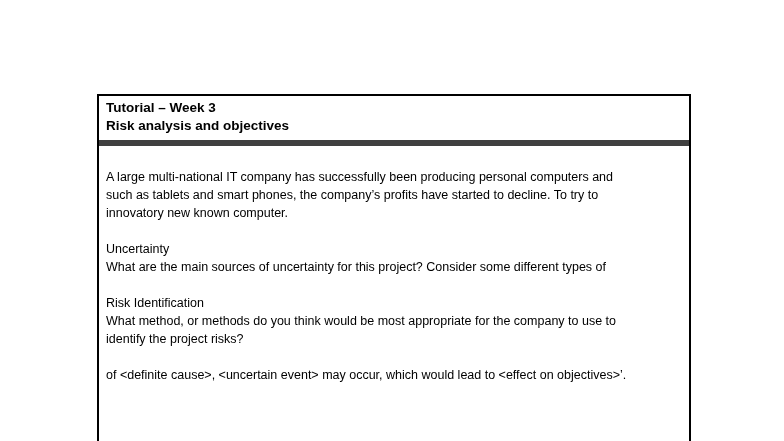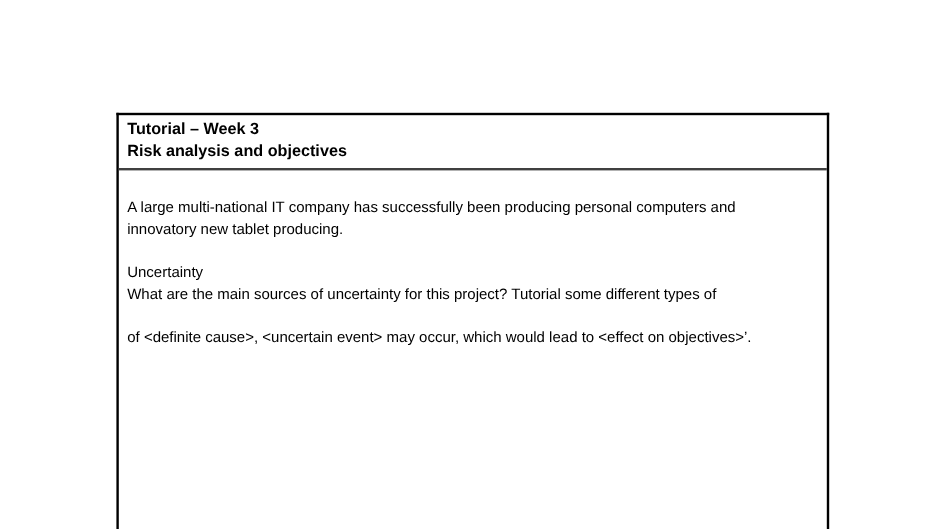--- a/index.html
+++ b/index.html
@@ -21,21 +21,21 @@
     left: 97px;
     top: 94px;
     width: 590px;
     height: 600px; 
     border: 2px solid #000000;
     border-bottom: none;
     background: #ffffff;
     box-sizing: content-box;
   }
   .doc-header {
-    border-bottom: 2px solid #404040;
+    border-bottom: 6px solid #404040;
     padding: 3px 7px 5px 7px;
     font-size: 13.5px;
     font-weight: bold;
     line-height: 18px;
   }
   .doc-body {
     padding: 22px 7px 40px 7px;
     font-size: 12.5px;
     line-height: 18px;
   }
@@ -60,27 +60,33 @@
 
   <div class="doc-header">
     <span class="line">Tutorial – Week 3</span>
     <span class="line">Risk analysis and objectives</span>
   </div>
 
   <div class="doc-body">
 
     <p class="para">
       <span class="line">A large multi-national IT company has successfully been producing personal computers and</span>
-      <span class="line">innovatory new tablet producing.</span>
+      <span class="line">such as tablets and smart phones, the company’s profits have started to decline. To try to</span>
+      <span class="line">innovatory new known computer.</span>
     </p>
 
     <p class="para">
       <span class="line heading">Uncertainty</span>
-      <span class="line">What are the main sources of uncertainty for this project? Tutorial some different types of</span>
+      <span class="line">What are the main sources of uncertainty for this project? Consider some different types of</span>
     </p>
 
+    <p class="para">
+      <span class="line heading">Risk Identification</span>
+      <span class="line">What method, or methods do you think would be most appropriate for the company to use to</span>
+      <span class="line">identify the project risks?</span>
+    </p>
 
     <p class="para">
       <span class="line">of &lt;definite cause&gt;, &lt;uncertain event&gt; may occur, which would lead to &lt;effect on objectives&gt;’.</span>
     </p>
 
   </div>
 </div>
 
 </body></html>

